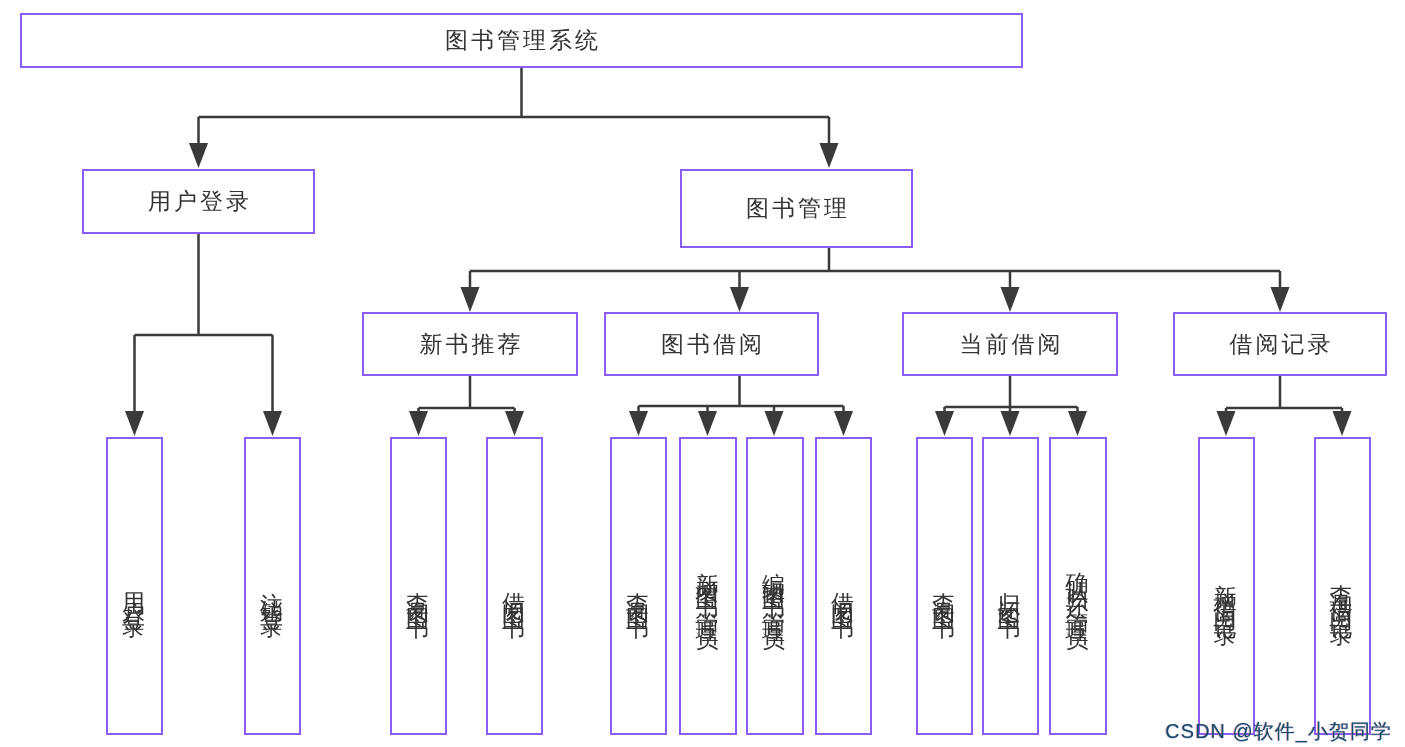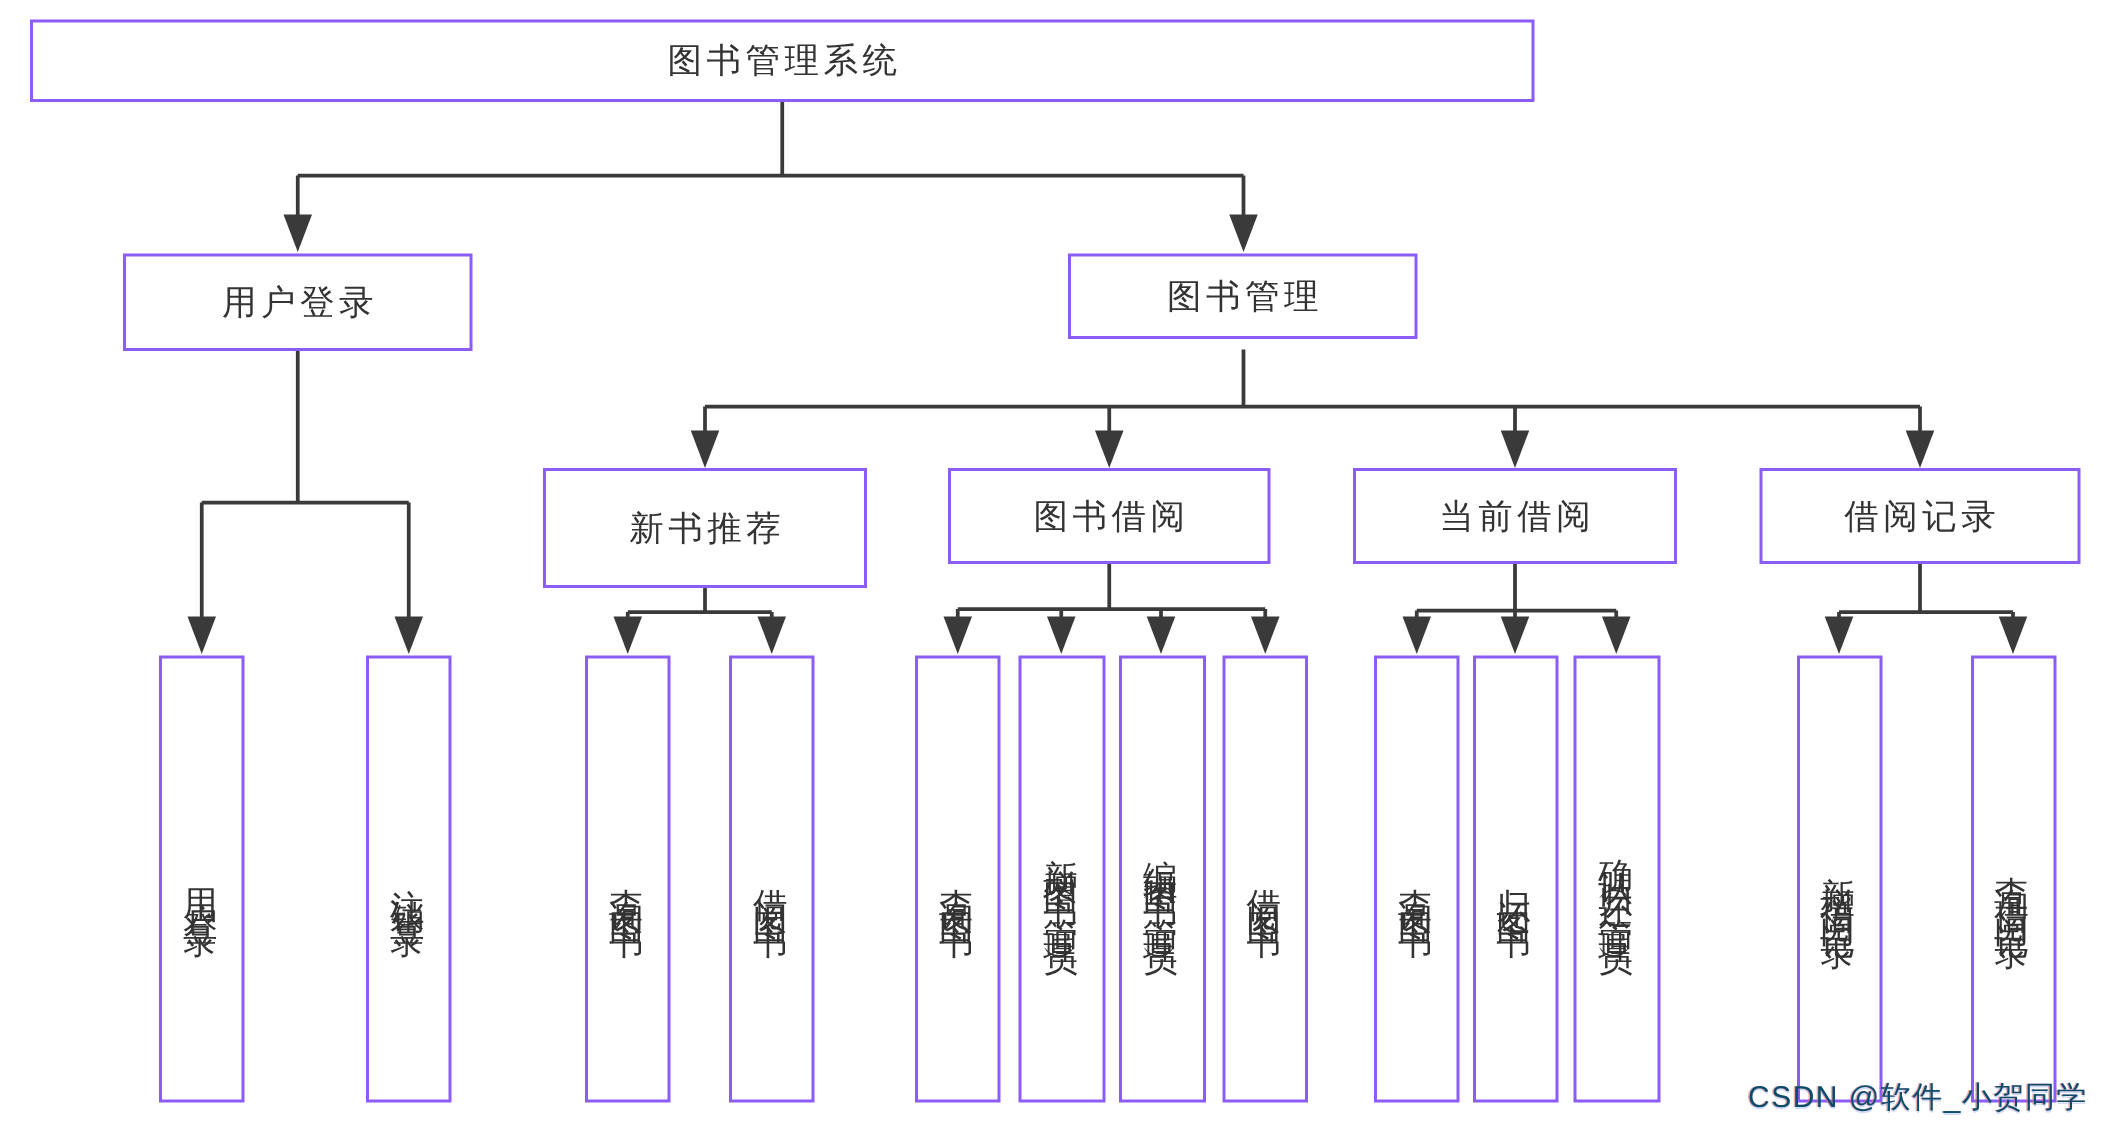--- a/index.html
+++ b/index.html
@@ -64,28 +64,28 @@
     </g>
   </svg>
 
   <div class="node" style="left:20px;top:13px;width:1003px;height:55px">
     <span>图书管理系统</span>
   </div>
 
   <div class="node" style="left:82px;top:169px;width:233px;height:65px">
     <span>用户登录</span>
   </div>
-  <div class="node" style="left:712px;top:169px;width:233px;height:57px">
+  <div class="node" style="left:680px;top:169px;width:233px;height:79px">
     <span>图书管理</span>
   </div>
 
-  <div class="node" style="left:362px;top:312px;width:216px;height:80px">
+  <div class="node" style="left:362px;top:312px;width:216px;height:64px">
     <span>新书推荐</span>
   </div>
-  <div class="node" style="left:632px;top:312px;width:215px;height:64px">
+  <div class="node" style="left:604px;top:312px;width:215px;height:64px">
     <span>图书借阅</span>
   </div>
   <div class="node" style="left:902px;top:312px;width:216px;height:64px">
     <span>当前借阅</span>
   </div>
   <div class="node" style="left:1173px;top:312px;width:214px;height:64px">
     <span>借阅记录</span>
   </div>
 
   <div class="node leaf" style="left:106px;top:437px;width:57px;height:298px">

